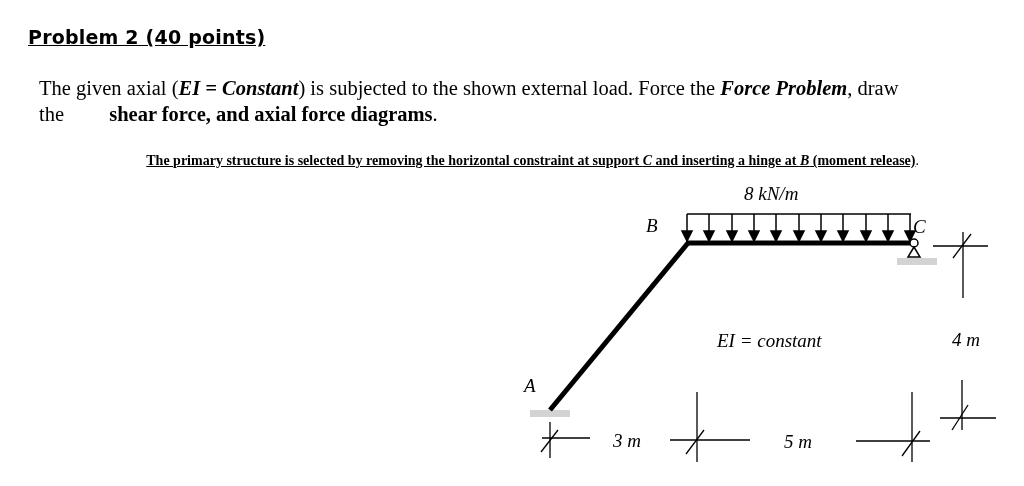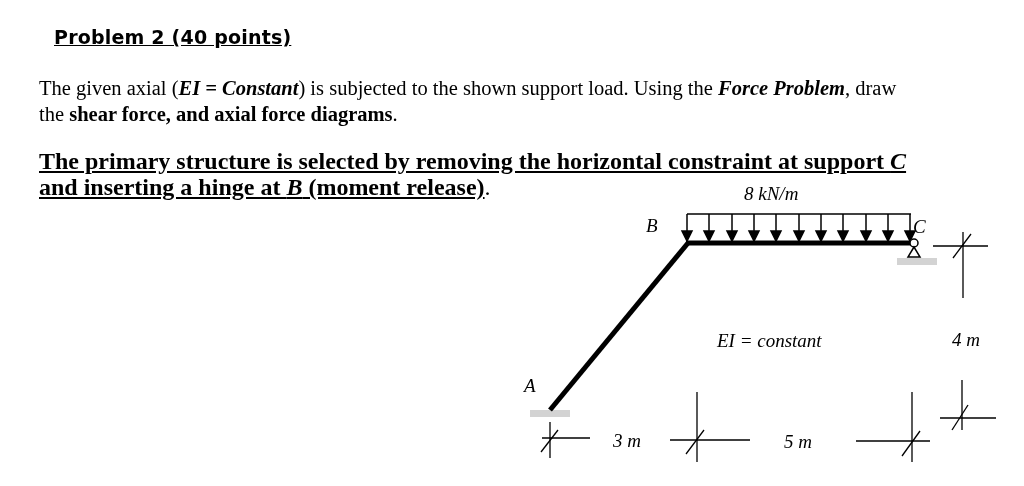--- a/index.html
+++ b/index.html
@@ -1,44 +1,45 @@
 <!DOCTYPE html>
 <html><head>
   <meta charset="utf-8">
   <style>
     html, body { margin: 0; padding: 0; background: #ffffff; }
     body { width: 1024px; height: 486px; position: relative; overflow: hidden; color: #000; }
     .title {
-      position: absolute; left: 54px; top: 26px;
+      position: absolute; left: 28px; top: 26px;
       font-family: "DejaVu Sans", sans-serif; font-weight: bold; font-size: 19px;
       text-decoration: underline; letter-spacing: 0.2px;
     }
     .para {
       position: absolute; left: 39px; top: 75px; width: 880px;
       font-family: "Liberation Serif", serif; font-size: 20.5px; line-height: 26px;
     }
     .para2 {
       position: absolute; left: 39px; top: 148px; width: 880px;
-      font-family: "Liberation Serif", serif; font-size: 24px; line-height: 26px;
+      font-family: "Liberation Serif", serif; font-size: 14px; line-height: 26px;
       font-weight: bold;
+      text-align: right;
     }
     .para2 .u { text-decoration: underline; }
     .para2 .dot { text-decoration: none; font-weight: normal; }
     .bi { font-weight: bold; font-style: italic; }
-    .b { font-weight: bold; }
+    .b { font-weight: bold; margin-left: 40px; }
     .diagram { position: absolute; left: 0; top: 0; }
     .lbl { font-family: "Liberation Serif", serif; font-style: italic; font-size: 19px; }
   </style>
 </head>
 <body>
 
 <div class="title">Problem 2 (40 points)</div>
 
 <div class="para">
-  <span>The given axial (</span><span class="bi">EI = Constant</span><span>) is subjected to the shown support load.  Using the </span><span class="bi">Force Problem</span><span>, draw the </span><span class="b">shear force, and axial force diagrams</span><span>.</span>
+  <span>The given axial (</span><span class="bi">EI = Constant</span><span>) is subjected to the shown external load.  Force the </span><span class="bi">Force Problem</span><span>, draw the </span><span class="b">shear force, and axial force diagrams</span><span>.</span>
 </div>
 
 <div class="para2">
   <span class="u"> The primary structure is selected by removing the horizontal constraint at support </span><span class="u" style="font-style:italic">C</span><span class="u"> and inserting a hinge at </span><span class="u" style="font-style:italic">B</span><span class="u"> (moment release)</span><span class="dot">.</span>
 </div>
 
 <svg class="diagram" width="1024" height="486" viewBox="0 0 1024 486">
 
   <rect x="530" y="410" width="40" height="7" fill="#d3d3d3"></rect>
 

